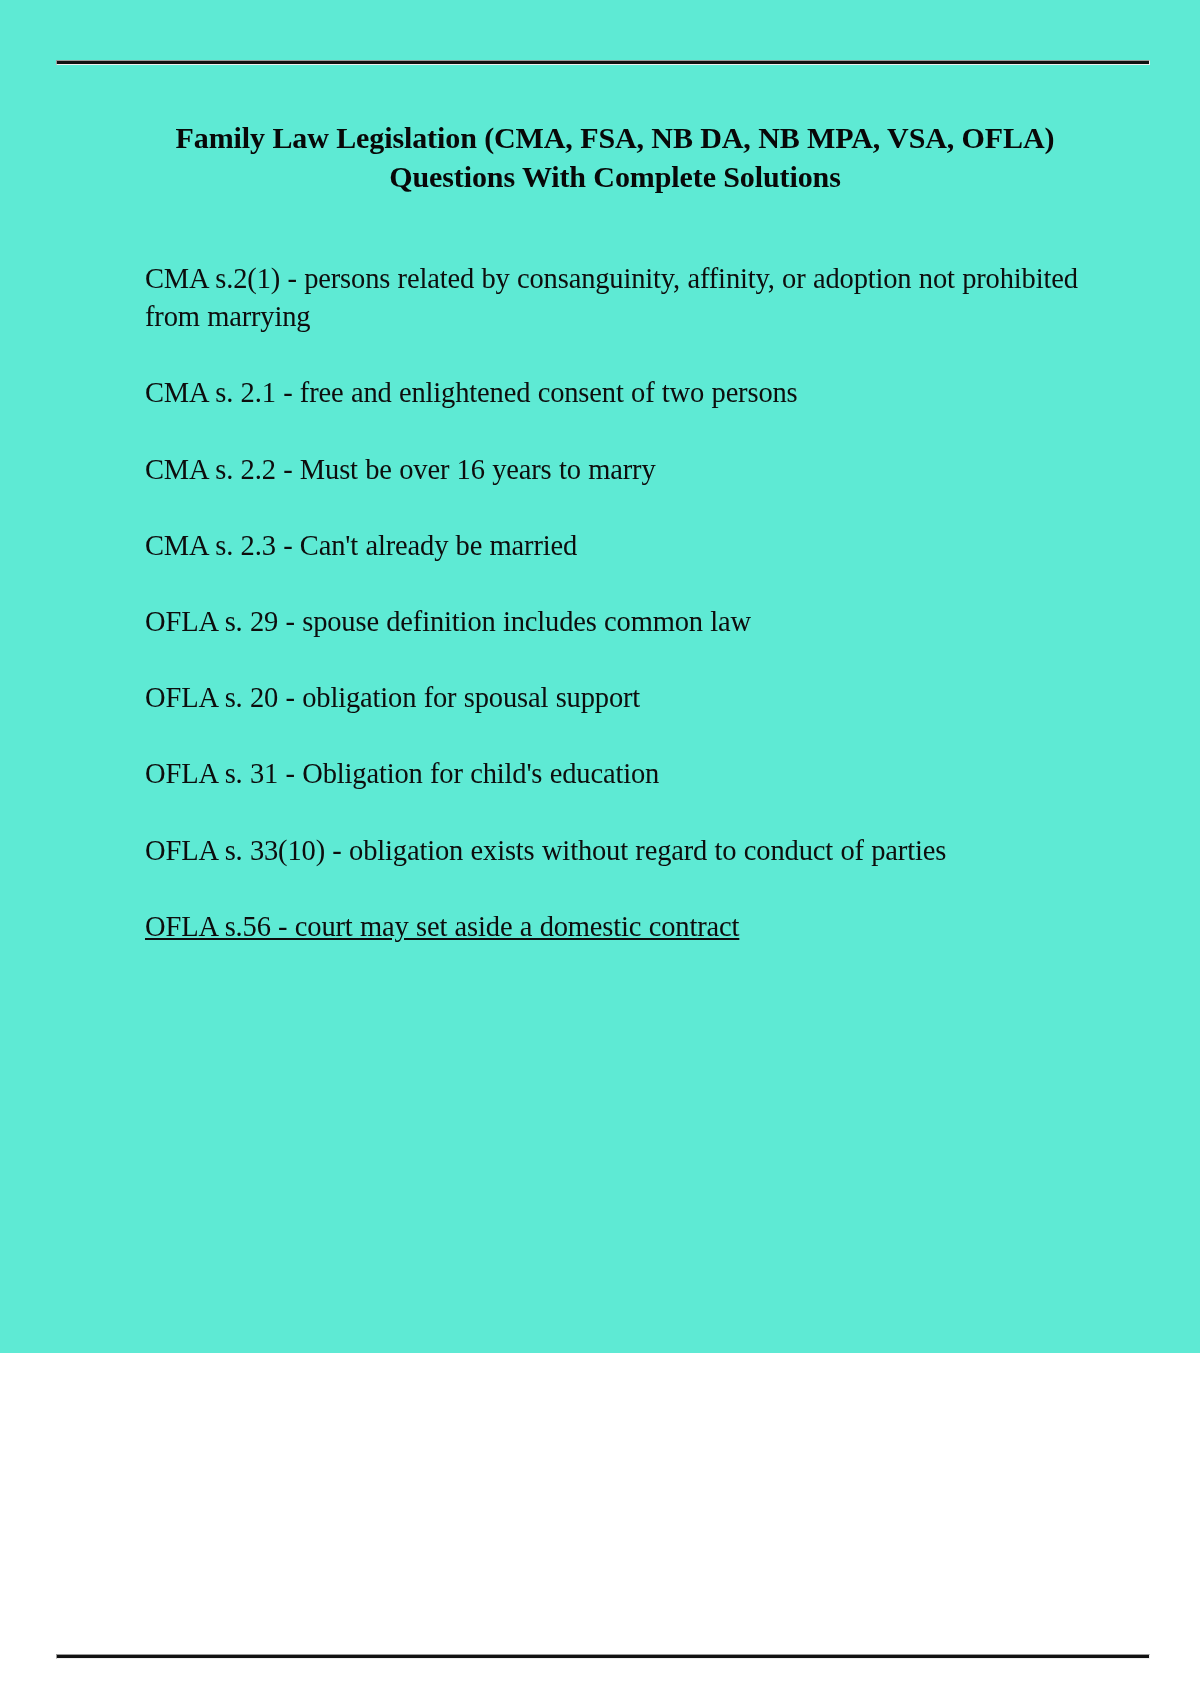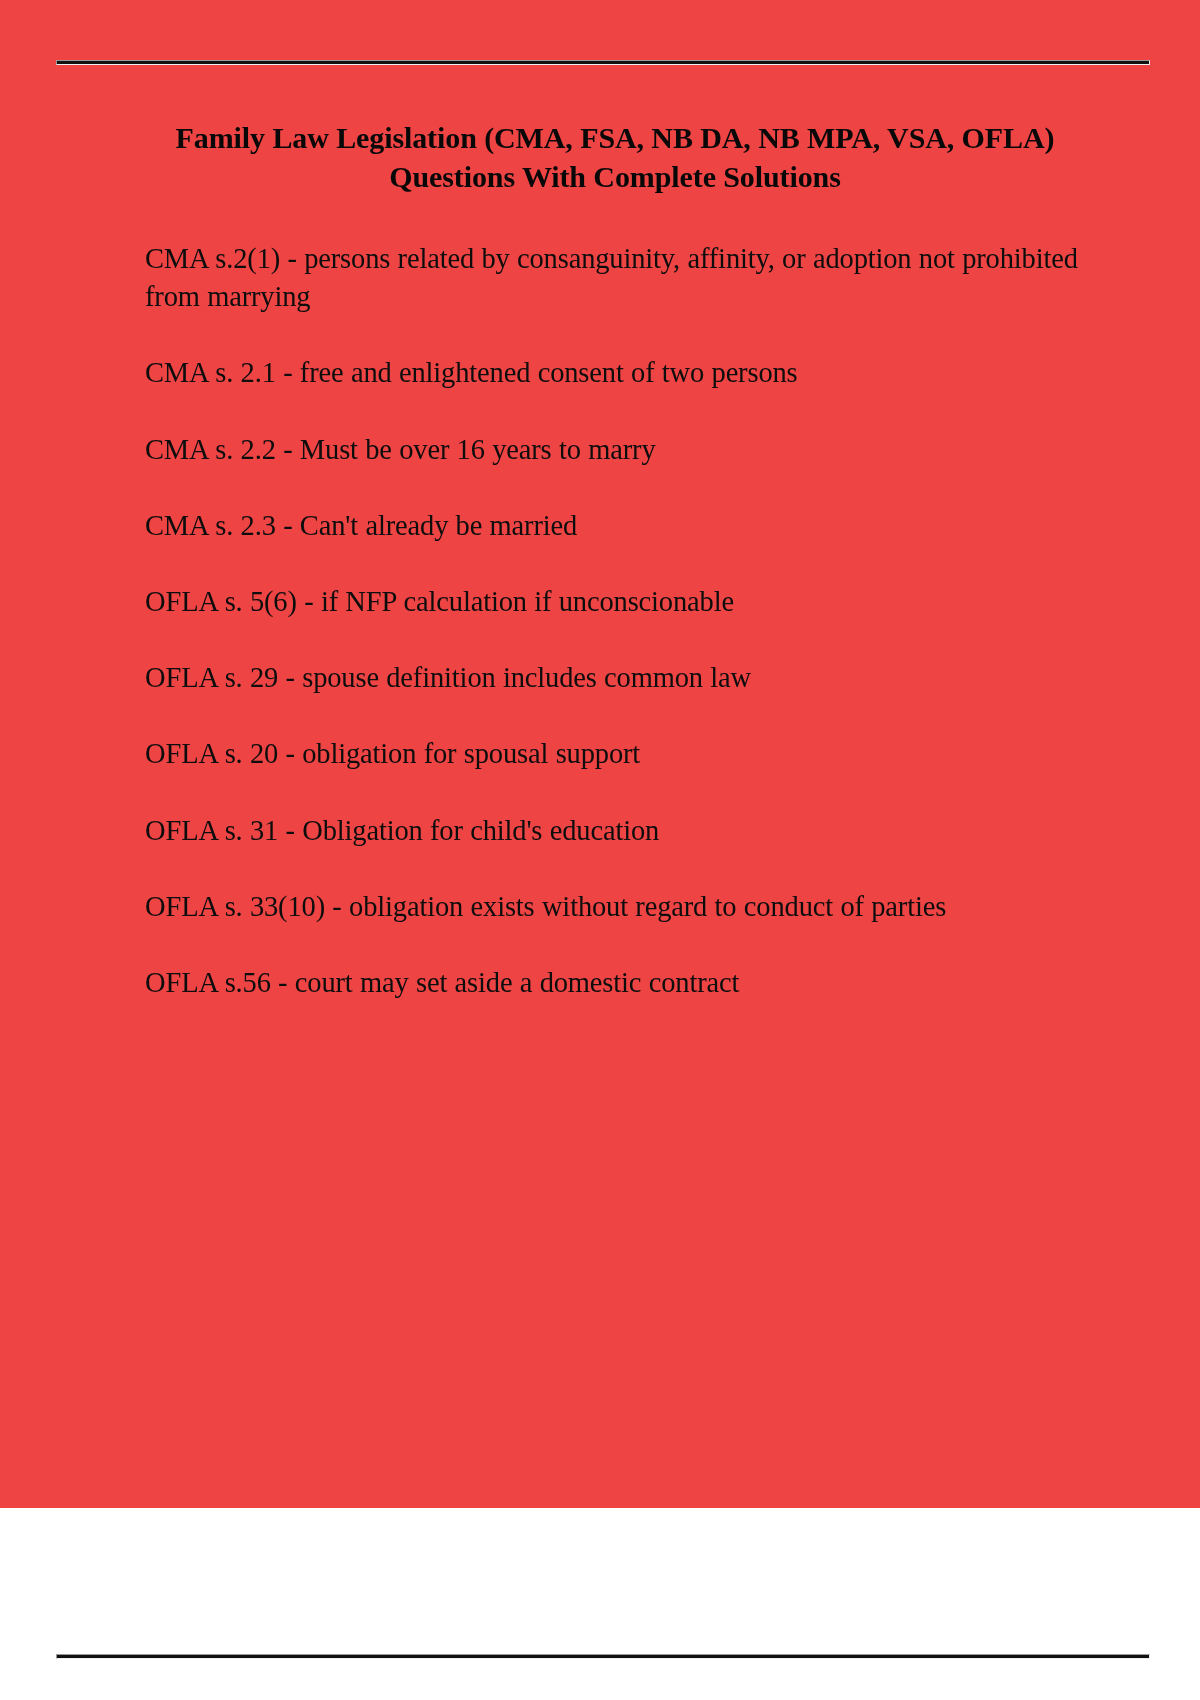--- a/index.html
+++ b/index.html
@@ -12,23 +12,23 @@
     height: 1700px;
     background: #ffffff;
     font-family: "Liberation Serif", "DejaVu Serif", serif;
     color: #0b0b0b;
     overflow: hidden;
   }
 
   .page {
     position: relative;
     width: 1200px;
-    height: 1508px;
+    height: 1353px;
     box-sizing: border-box;
-    background: #ef4444;
+    background: #5eead4;
     padding-left: 48px;
   }
 
   
   .rule {
     position: absolute;
     left: 56px;
     width: 1092px;
     height: 3px;
     background: #111111;
@@ -51,34 +51,35 @@
     font-size: 30px;
     font-weight: bold;
     line-height: 1.30;
     text-align: center;
     letter-spacing: -0.1px;
     color: #080808;
   }
 
   
   .body-block {
-    margin-top: 44px;
+    margin-top: 64px;
   }
 
   .para {
     margin: 0 0 38px 0;
     font-size: 28.5px;
     line-height: 1.34;
     text-align: left;
     color: #0d0d0d;
     letter-spacing: -0.15px;
     word-spacing: 0.4px;
   }
   .para:last-child {
     margin-bottom: 0;
+    text-decoration: underline;
   }
   
   .para.wraps {
     max-width: 935px;
   }
 </style>
 </head>
 <body>
 
 <div class="page">
@@ -87,21 +88,20 @@
 
   <div class="content">
 
     <h1 class="doc-title">Family Law Legislation (CMA, FSA, NB DA, NB MPA, VSA, OFLA) Questions With Complete Solutions</h1>
 
     <div class="body-block">
       <p class="para wraps">CMA s.2(1) - persons related by consanguinity, affinity, or adoption not prohibited from marrying</p>
       <p class="para">CMA s. 2.1 - free and enlightened consent of two persons</p>
       <p class="para">CMA s. 2.2 - Must be over 16 years to marry</p>
       <p class="para">CMA s. 2.3 - Can't already be married</p>
-      <p class="para">OFLA s. 5(6) - if NFP calculation if unconscionable</p>
       <p class="para">OFLA s. 29 - spouse definition includes common law</p>
       <p class="para">OFLA s. 20 - obligation for spousal support</p>
       <p class="para">OFLA s. 31 - Obligation for child's education</p>
       <p class="para wraps">OFLA s. 33(10) - obligation exists without regard to conduct of parties</p>
       <p class="para">OFLA s.56 - court may set aside a domestic contract</p>
     </div>
 
   </div>
 
   <hr class="rule rule-bottom">

